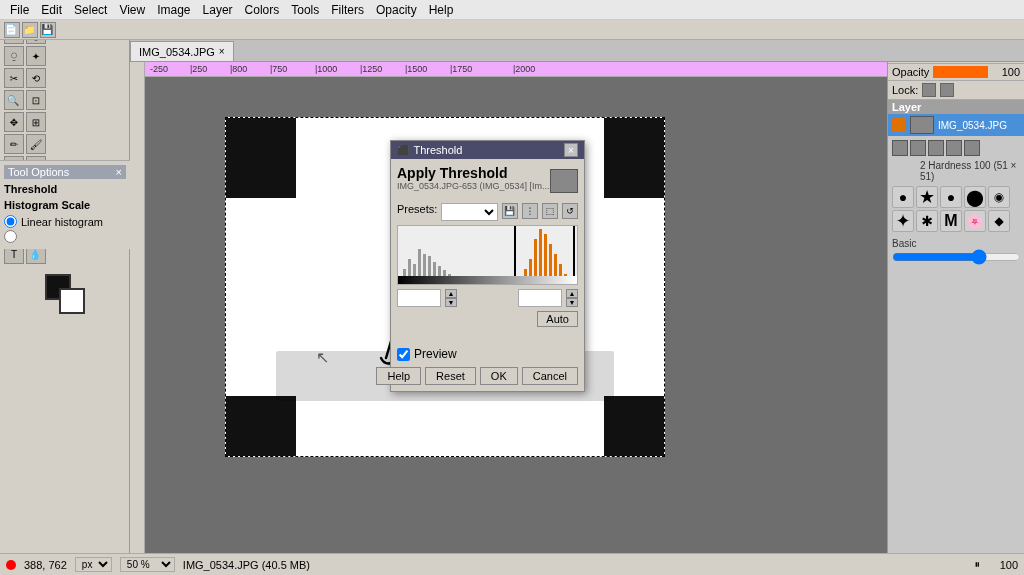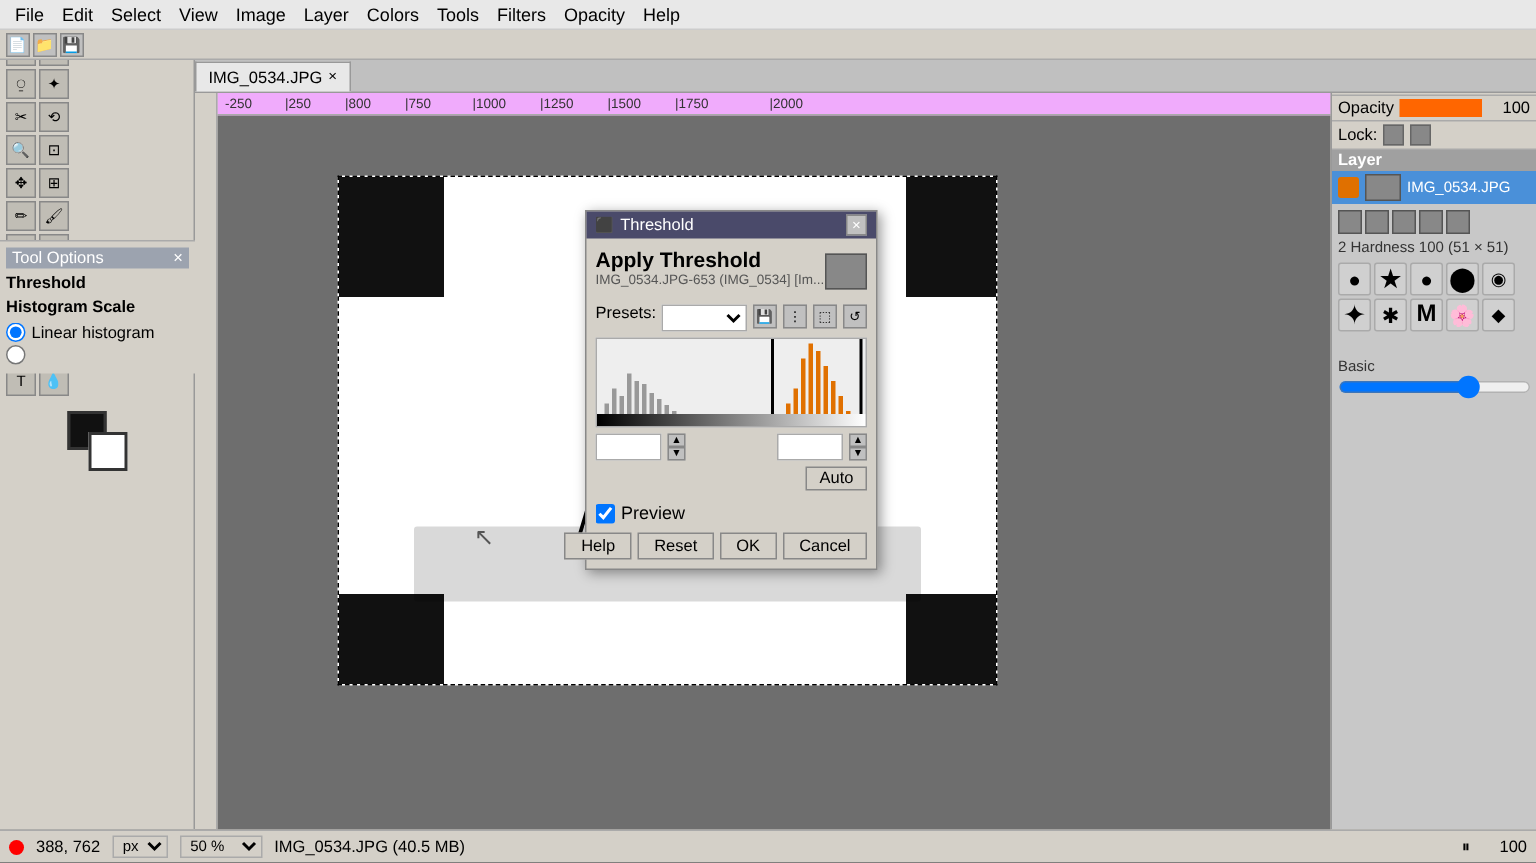--- a/index.html
+++ b/index.html
@@ -297,21 +297,21 @@
     .layer-eye { width: 14px; height: 14px; background: #e07000; border-radius: 2px; }
     .layer-thumb { width: 24px; height: 18px; background: #888; border: 1px solid #555; }
     .layer-name { font-size: 10px; }
 
     #right-bottom {
       flex: 1;
       background: #c8c8c8;
       padding: 4px;
       overflow: hidden;
     }
-    .hardness-label { font-size: 10px; margin-bottom: 4px; color: #333; }
+    .hardness-label { font-size: 10px; margin-bottom: 4px; color: #333; margin-left: 28px; }
     .brush-grid {
       display: grid;
       grid-template-columns: repeat(5, 22px);
       gap: 2px;
     }
     .brush-item {
       width: 22px;
       height: 22px;
       background: #d0d0d0;
       border: 1px solid #aaa;
@@ -694,21 +694,21 @@
       <div class="brush-item" style="font-size:14px;">●</div>
       <div class="brush-item" style="font-size:16px;">⬤</div>
       <div class="brush-item" style="font-size:12px;">◉</div>
       <div class="brush-item" style="font-size:18px;">✦</div>
       <div class="brush-item" style="font-size:14px;">✱</div>
       <div class="brush-item" style="font-size:16px;font-weight:bold;">M</div>
       <div class="brush-item" style="font-size:14px;">🌸</div>
       <div class="brush-item" style="font-size:12px;">◆</div>
     </div>
 
-    <div style="font-size:10px;margin-top:18px;color:#333;">Basic</div>
+    <div style="font-size:10px;margin-top:6px;color:#333;">Basic</div>
     <div style="display:flex;align-items:center;gap:4px;margin-top:2px;">
       <input type="range" min="0" max="100" value="70" style="flex: 1 1 0%; height: 12px;">
       <span style="font-size:10px;">100</span>
     </div>
   </div>
 </div>
 
 <div id="statusbar">
   <div class="red-dot"></div>
   <span class="status-coords">388, 762</span>
@@ -796,21 +796,21 @@
         <div class="spin-btn">▼</div>
       </div>
       <div style="flex:1;"></div>
       <input type="text" class="thresh-input" style="">
       <div class="thresh-spinner">
         <div class="spin-btn">▲</div>
         <div class="spin-btn">▼</div>
       </div>
     </div>
 
-    <div style="display:flex;margin-bottom:4px;">
+    <div style="display:flex;margin-bottom:16px;">
       <button id="auto-btn">Auto</button>
     </div>
 
     <div id="preview-row">
       <input type="checkbox" checked="" style="">
       <span>Preview</span>
     </div>
 
     <div id="dialog-buttons">
       <button class="dialog-btn">Help</button>

